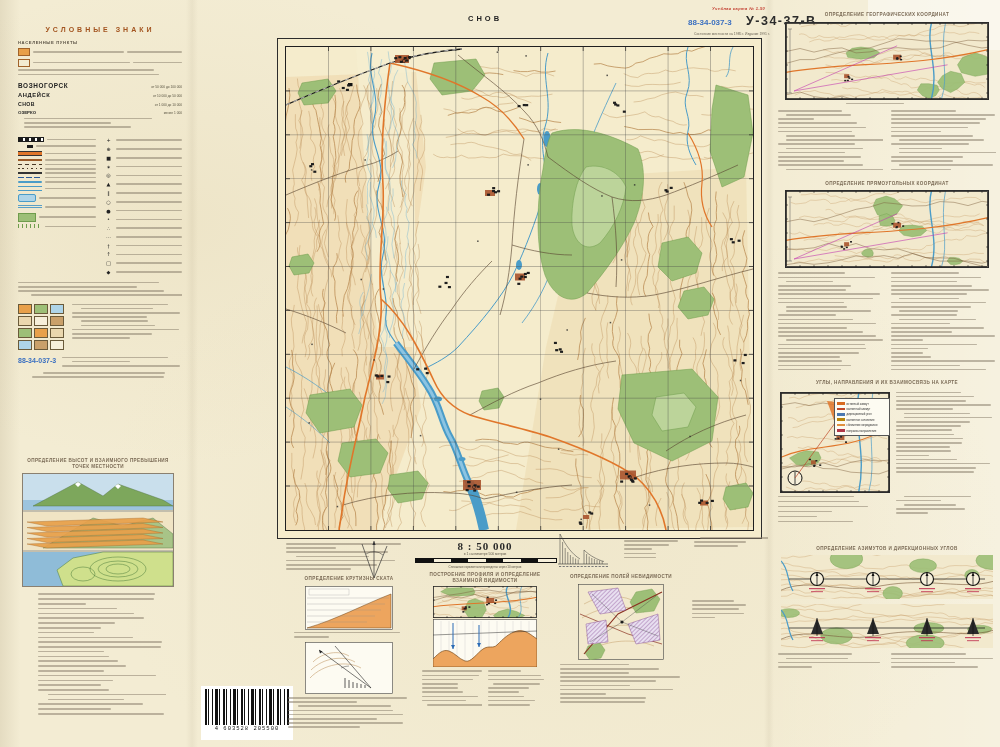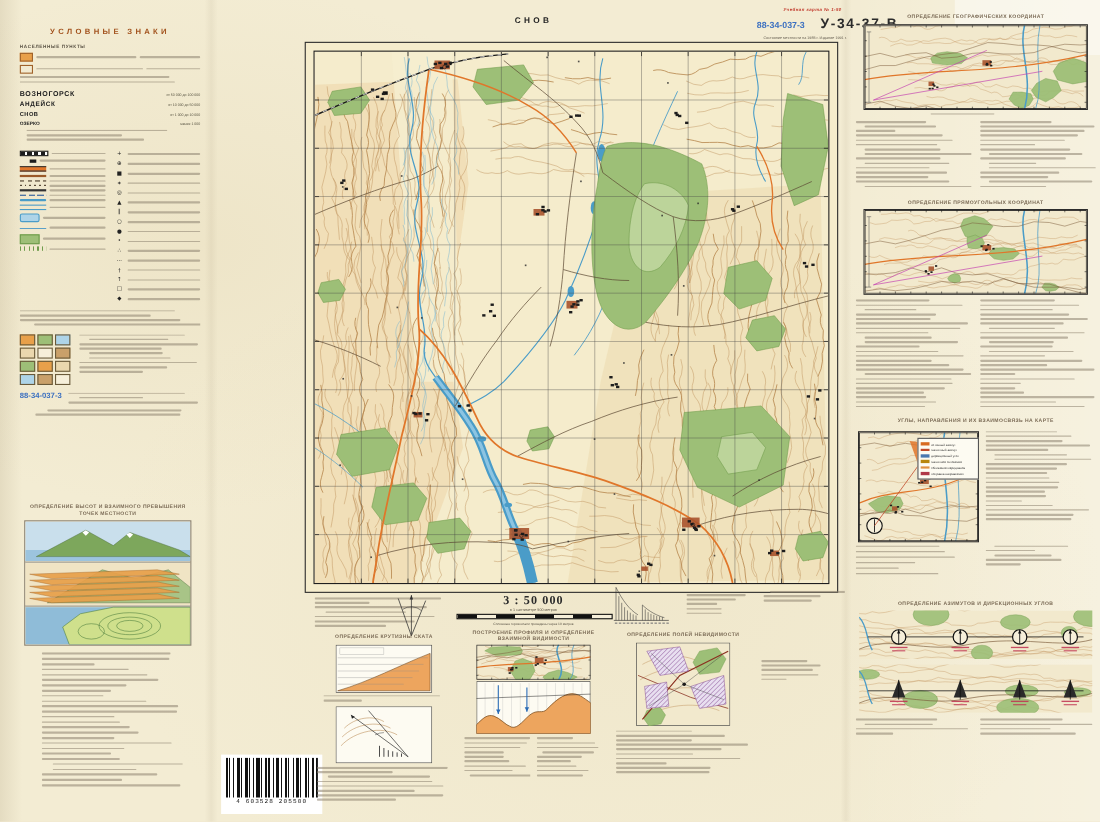--- a/index.html
+++ b/index.html
@@ -882,21 +882,21 @@
       <div style="height: 1.6px; background: rgb(141, 130, 112); opacity: 0.55; border-radius: 1px; width: 87.9597%; margin: 0px 0px 2.6px;"></div>
       <div style="height: 1.6px; background: rgb(141, 130, 112); opacity: 0.55; border-radius: 1px; width: 73.543%; margin: 0px 0px 2.6px;"></div>
       <div style="height: 1.6px; background: rgb(141, 130, 112); opacity: 0.55; border-radius: 1px; width: 52.0586%; margin: 0px 0px 2.6px;"></div>
     </div>
   <svg id="svg-decl" class="abs" style="left:352px;top:538px" width="44" height="42" viewBox="0 0 44 42">
     <path d="M22,40 L10,6 M22,40 L22,3 M22,40 L35,8" stroke="#333" stroke-width=".7" fill="none"></path>
     <path d="M14,16 A14,14 0 0 1 31,17" stroke="#333" stroke-width=".5" fill="none"></path>
     <path d="M22,3 l-1.6,4 3.2,0 z" fill="#333"></path>
   </svg>
   <div class="abs" style="left:415px;top:540px;width:140px">
-    <div class="scale-num">3 : 50 000</div>
+    <div class="scale-num">8 : 50 000</div>
     <div class="tiny" style="text-align:center">в 1 сантиметре 500 метров</div>
     <div class="scalebar"></div>
     <div class="tiny" style="text-align:center;font-size:3px">Сплошные горизонтали проведены через 10 метров</div>
   </div>
   <svg id="svg-slope" class="abs" style="left:556px;top:528px" width="54" height="40" viewBox="0 0 54 40">
       <path d="M2,36 H52" stroke="#333" stroke-width="0.6"></path>
       <path d="M4,36 V6" stroke="#333" stroke-width="0.5"></path>
       <path d="M6.6,36 V14" stroke="#333" stroke-width="0.5"></path>
       <path d="M9.2,36 V20" stroke="#333" stroke-width="0.5"></path>
       <path d="M11.8,36 V24" stroke="#333" stroke-width="0.5"></path>

